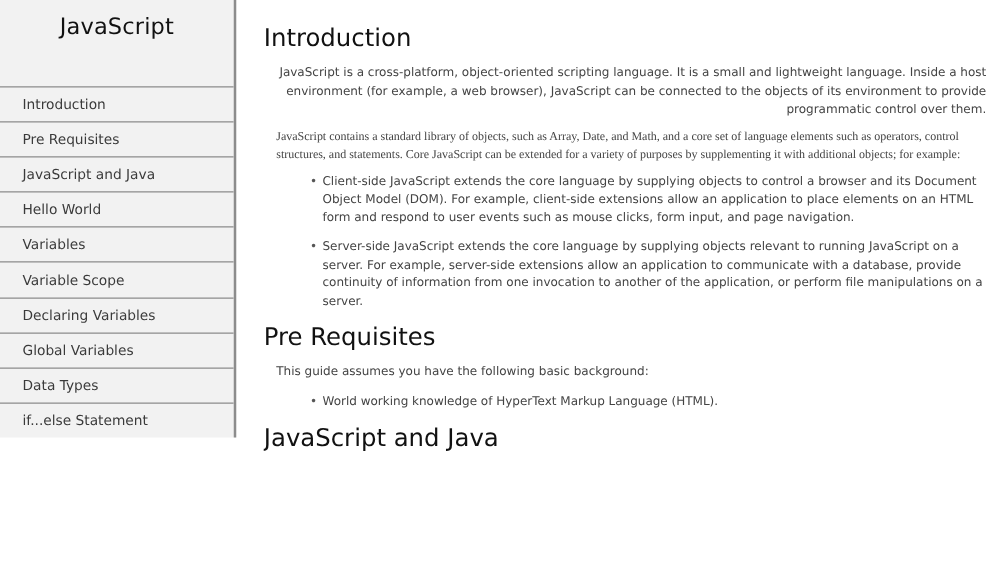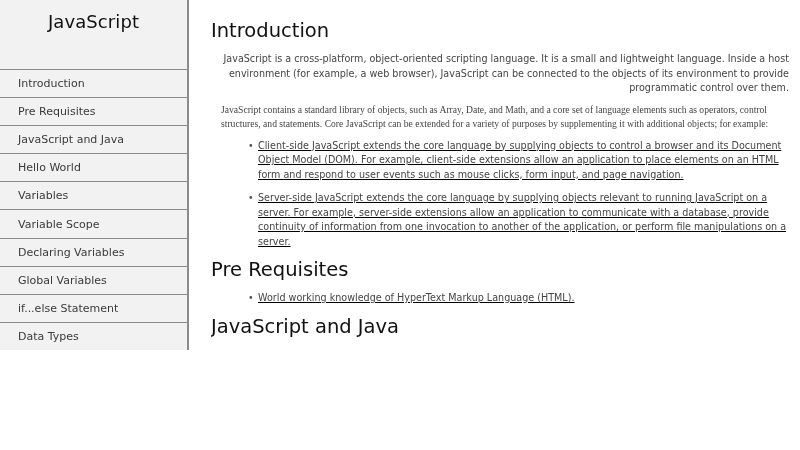--- a/index.html
+++ b/index.html
@@ -27,21 +27,21 @@
     #main-doc {
       position: absolute; left: 211px; top: 0; width: 580px; height: 450px; overflow: hidden;
     }
     .section h2 {
       font-weight: normal; font-size: 19.5px; color: #111; line-height: 24px;
     }
     .section p {
       font-size: 9.6px; line-height: 14.5px; color: #444; margin-left: 10px; margin-right: 2px;
     }
     .section ul {
-      list-style: none; margin-left: 47px; margin-right: 0; text-decoration: underline;
+      list-style: none; margin-left: 47px; margin-right: 0;
     }
     .section ul li {
       font-size: 9.6px; line-height: 14.5px; color: #444; position: relative;
     }
     .section ul li::before {
       content: "\2022"; position: absolute; left: -10px; top: 0; color: #555;
     }
     #sec-intro h2 { margin-top: 19px; margin-bottom: 9px; }
     #sec-intro p.p1 { margin-bottom: 7px; text-align: right; }
     #sec-intro p.p2 { margin-bottom: 7px; font-family: Liberation Serif, serif; }
@@ -77,24 +77,24 @@
     <li>
         <a>Variable Scope</a>
       </li>
     <li>
         <a>Declaring Variables</a>
       </li>
     <li>
         <a>Global Variables</a>
       </li>
     <li>
-        <a>if...else Statement</a>
+        <a>Data Types</a>
       </li>
     <li>
-        <a>Data Types</a>
+        <a>if...else Statement</a>
       </li>
     <li>
         <a>while Statement</a>
       </li>
     <li>
         <a>Function Declarations</a>
       </li>
     <li>
         <a>Reference</a>
       </li>
@@ -107,20 +107,21 @@
     <p class="p1">JavaScript is a cross-platform, object-oriented scripting language. It is a small and lightweight language. Inside a host environment (for example, a web browser), JavaScript can be connected to the objects of its environment to provide programmatic control over them.</p>
     <p class="p2">JavaScript contains a standard library of objects, such as Array, Date, and Math, and a core set of language elements such as operators, control structures, and statements. Core JavaScript can be extended for a variety of purposes by supplementing it with additional objects; for example:</p>
     <ul>
       <li>Client-side JavaScript extends the core language by supplying objects to control a browser and its Document Object Model (DOM). For example, client-side extensions allow an application to place elements on an HTML form and respond to user events such as mouse clicks, form input, and page navigation.</li>
       <li>Server-side JavaScript extends the core language by supplying objects relevant to running JavaScript on a server. For example, server-side extensions allow an application to communicate with a database, provide continuity of information from one invocation to another of the application, or perform file manipulations on a server.</li>
     </ul>
   </section>
 
   <section class="section" id="sec-pre">
     <h2>Pre Requisites</h2>
+    <p>This guide assumes you have the following basic background:</p>
     <ul>
       <li>World working knowledge of HyperText Markup Language (HTML).</li>
     </ul>
   </section>
 
   <section class="section" id="sec-java">
     <h2>JavaScript and Java</h2>
   </section>
 </main>
 

